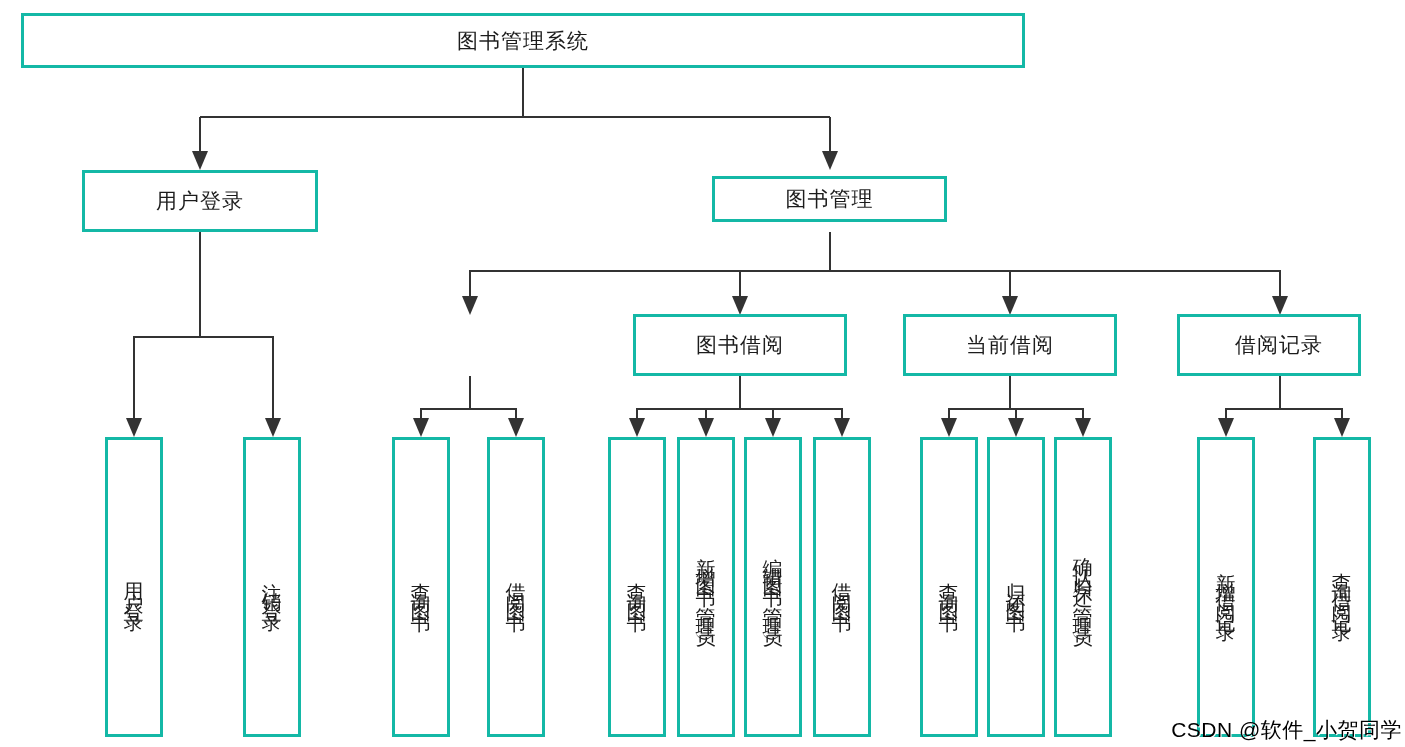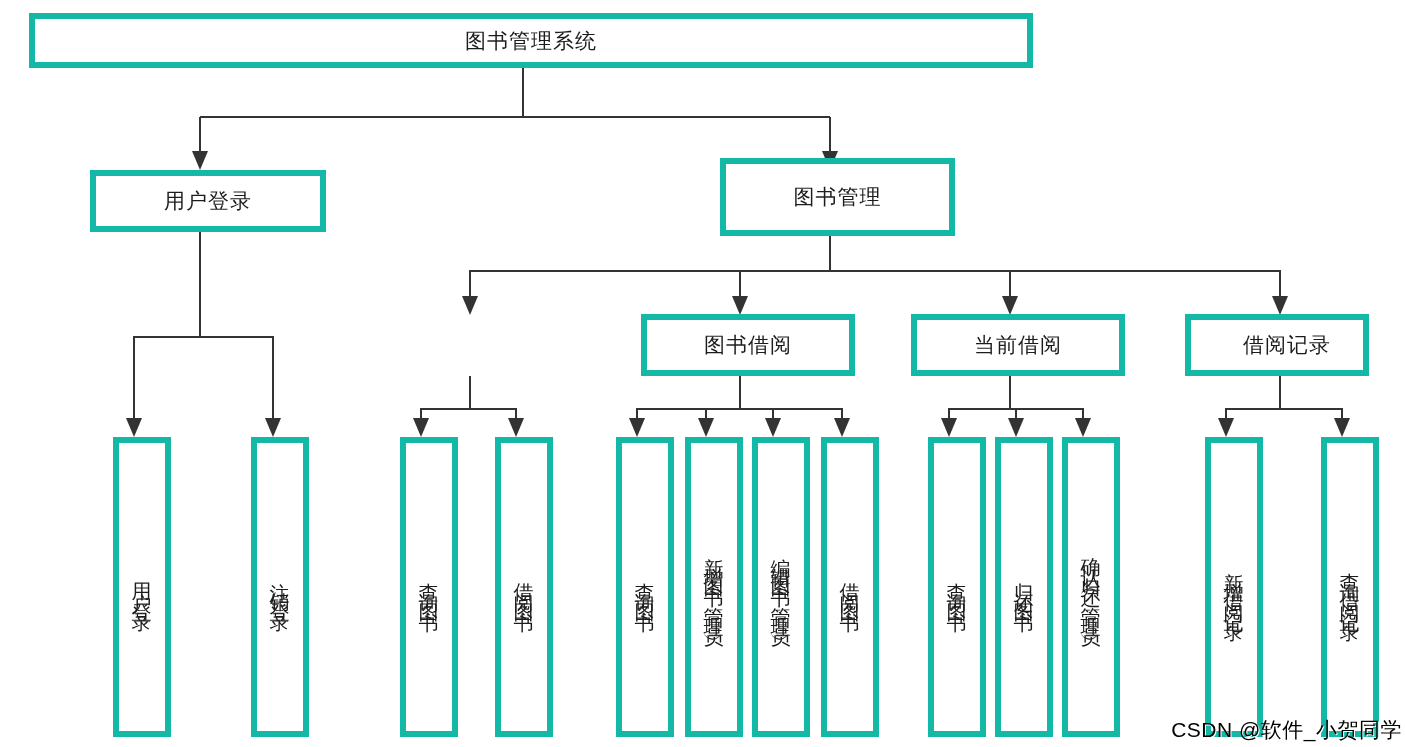--- a/index.html
+++ b/index.html
@@ -14,26 +14,25 @@
   svg.connectors {
     position: absolute;
     left: 0; top: 0;
     width: 1405px; height: 747px;
     pointer-events: none;
   }
   .box {
     position: absolute;
     box-sizing: border-box;
     background: #ffffff;
-    border: 6px solid #14b8a6;
+    border: 3px solid #14b8a6;
     display: flex;
     align-items: center;
     justify-content: center;
     color: #1c1c1c;
-    margin-left: 8px;
   }
   .hbox { font-size: 21px; letter-spacing: 1px; }
   .root-box { font-size: 21px; }
   .vbox span {
     writing-mode: vertical-rl;
     text-orientation: mixed;
     font-size: 20px;
     letter-spacing: 10px;
     line-height: 1;
     white-space: nowrap;
@@ -98,21 +97,21 @@
     <polygon fill="#333333" points="1334,418 1350,418 1342,437"></polygon>
   </svg>
 
   <div class="box hbox root-box" style="left:21px; top:13px; width:1004px; height:55px;">
     <span>图书管理系统</span>
   </div>
 
   <div class="box hbox" style="left:82px; top:170px; width:236px; height:62px;">
     <span>用户登录</span>
   </div>
-  <div class="box hbox" style="left:712px; top:158px; width:235px; height:78px;">
+  <div class="box hbox" style="left:712px; top:176px; width:235px; height:46px;">
     <span>图书管理</span>
   </div>
 
   <div class="box hbox" style="left:903px; top:314px; width:214px; height:62px;">
     <span>当前借阅</span>
   </div>
   <div class="box hbox" style="left:633px; top:314px; width:214px; height:62px;">
     <span>图书借阅</span>
   </div>
   <div class="box hbox" style="left:1177px; top:314px; width:184px; height:62px;padding-left:20px;">

